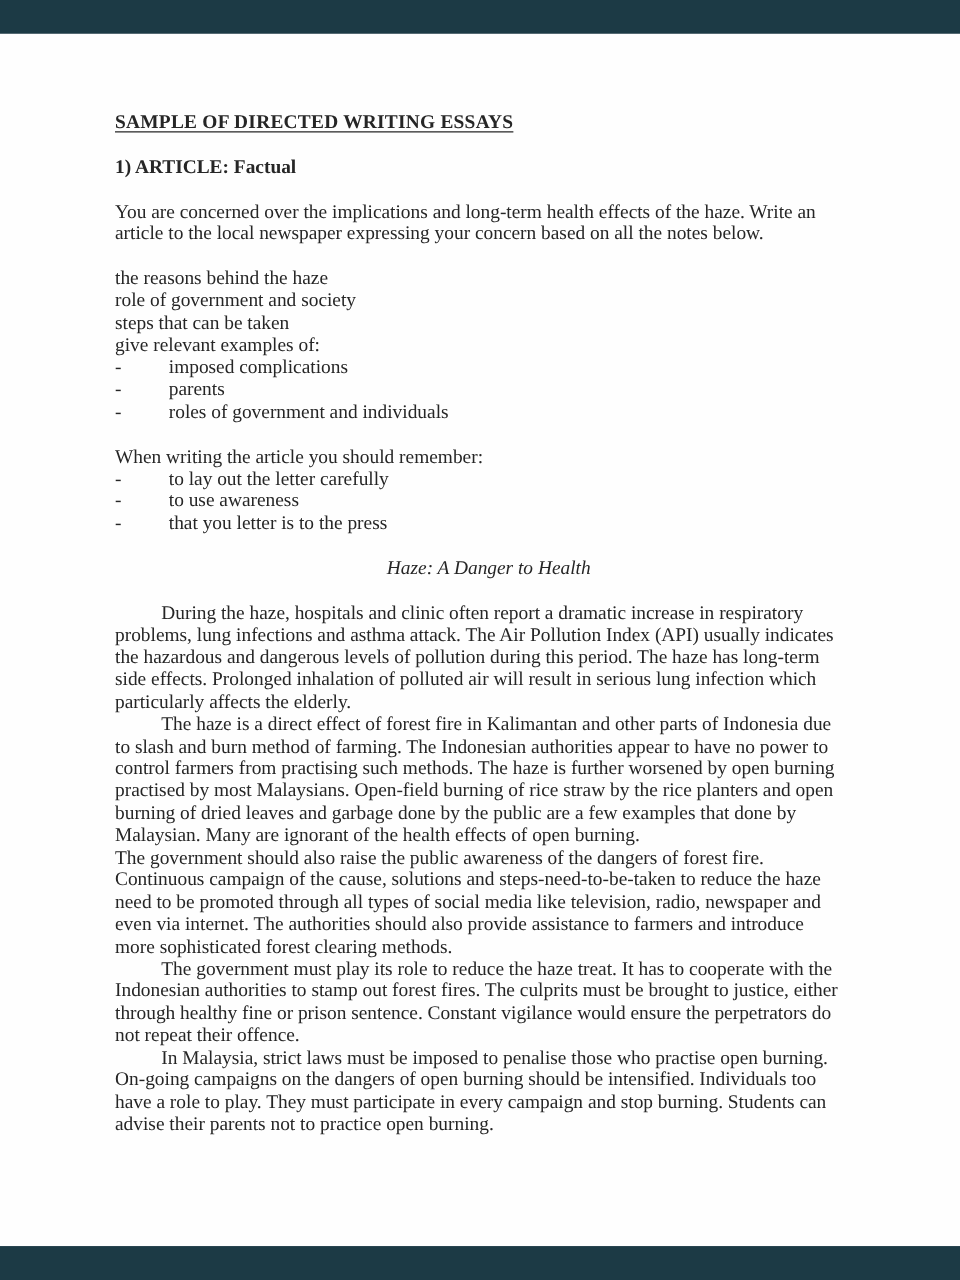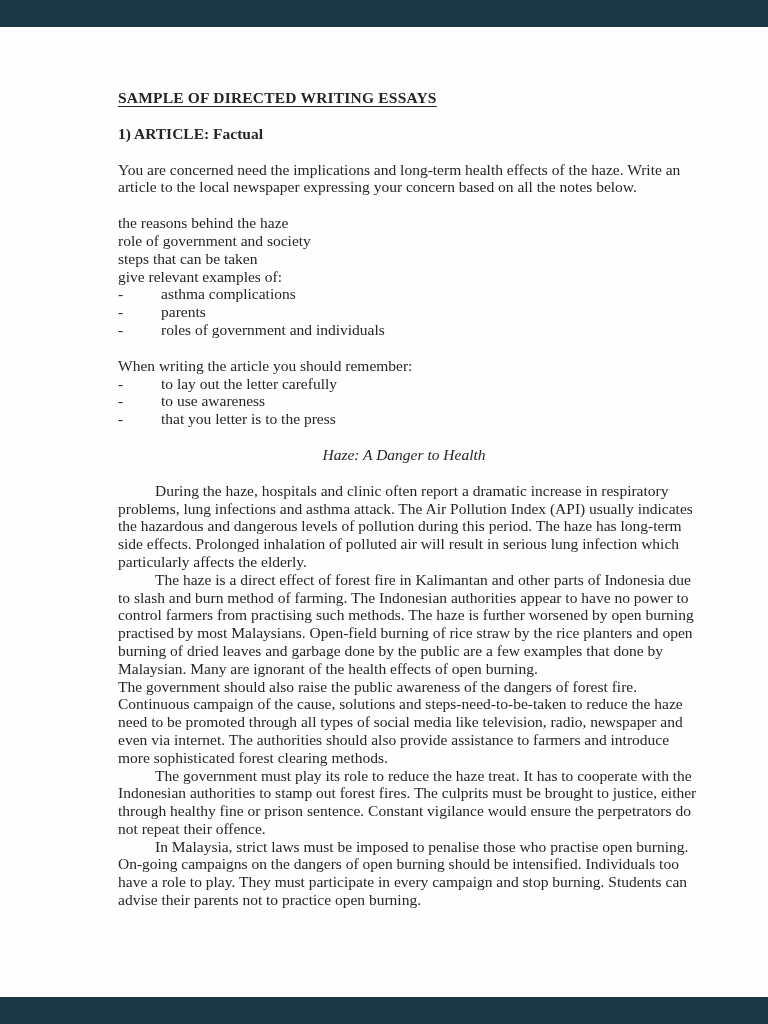--- a/index.html
+++ b/index.html
@@ -19,21 +19,21 @@
     background: #1c3a45;
   }
   .page {
     width: 768px;
     height: 970px;
     background: #fefefe;
     color: #262626;
     box-sizing: border-box;
   }
   .content {
-    padding: 62px 78px 0 118px;
+    padding: 62px 78px 0 92px;
     font-size: 15.5px;
     line-height: 17.8px;
   }
   .block {
     margin: 0 0 18px 0;
     white-space: pre;
   }
   .doc-title {
     font-weight: bold;
     text-decoration: underline;
@@ -76,31 +76,31 @@
 
 <div class="viewer-bar"></div>
 
 <div class="page">
   <div class="content">
 
     <div class="block doc-title">SAMPLE OF DIRECTED WRITING ESSAYS</div>
 
     <div class="block section-heading">1) ARTICLE: Factual</div>
 
-    <div class="block">You are concerned need the implications and long-term health effects of the haze. Write an
+    <div class="block">You are concerned over the implications and long-term health effects of the haze. Write an
 article to the local newspaper expressing your concern based on all the notes below.</div>
 
     <div class="gap-after">
       <div class="plain-list">the reasons behind the haze
 role of government and society
 steps that can be taken
 give relevant examples of:</div>
       <div class="dash-row">
         <span class="dash">-</span>
-        <span>asthma complications</span>
+        <span>imposed complications</span>
       </div>
       <div class="dash-row">
         <span class="dash">-</span>
         <span>parents</span>
       </div>
       <div class="dash-row">
         <span class="dash">-</span>
         <span>roles of government and individuals</span>
       </div>
     </div>

